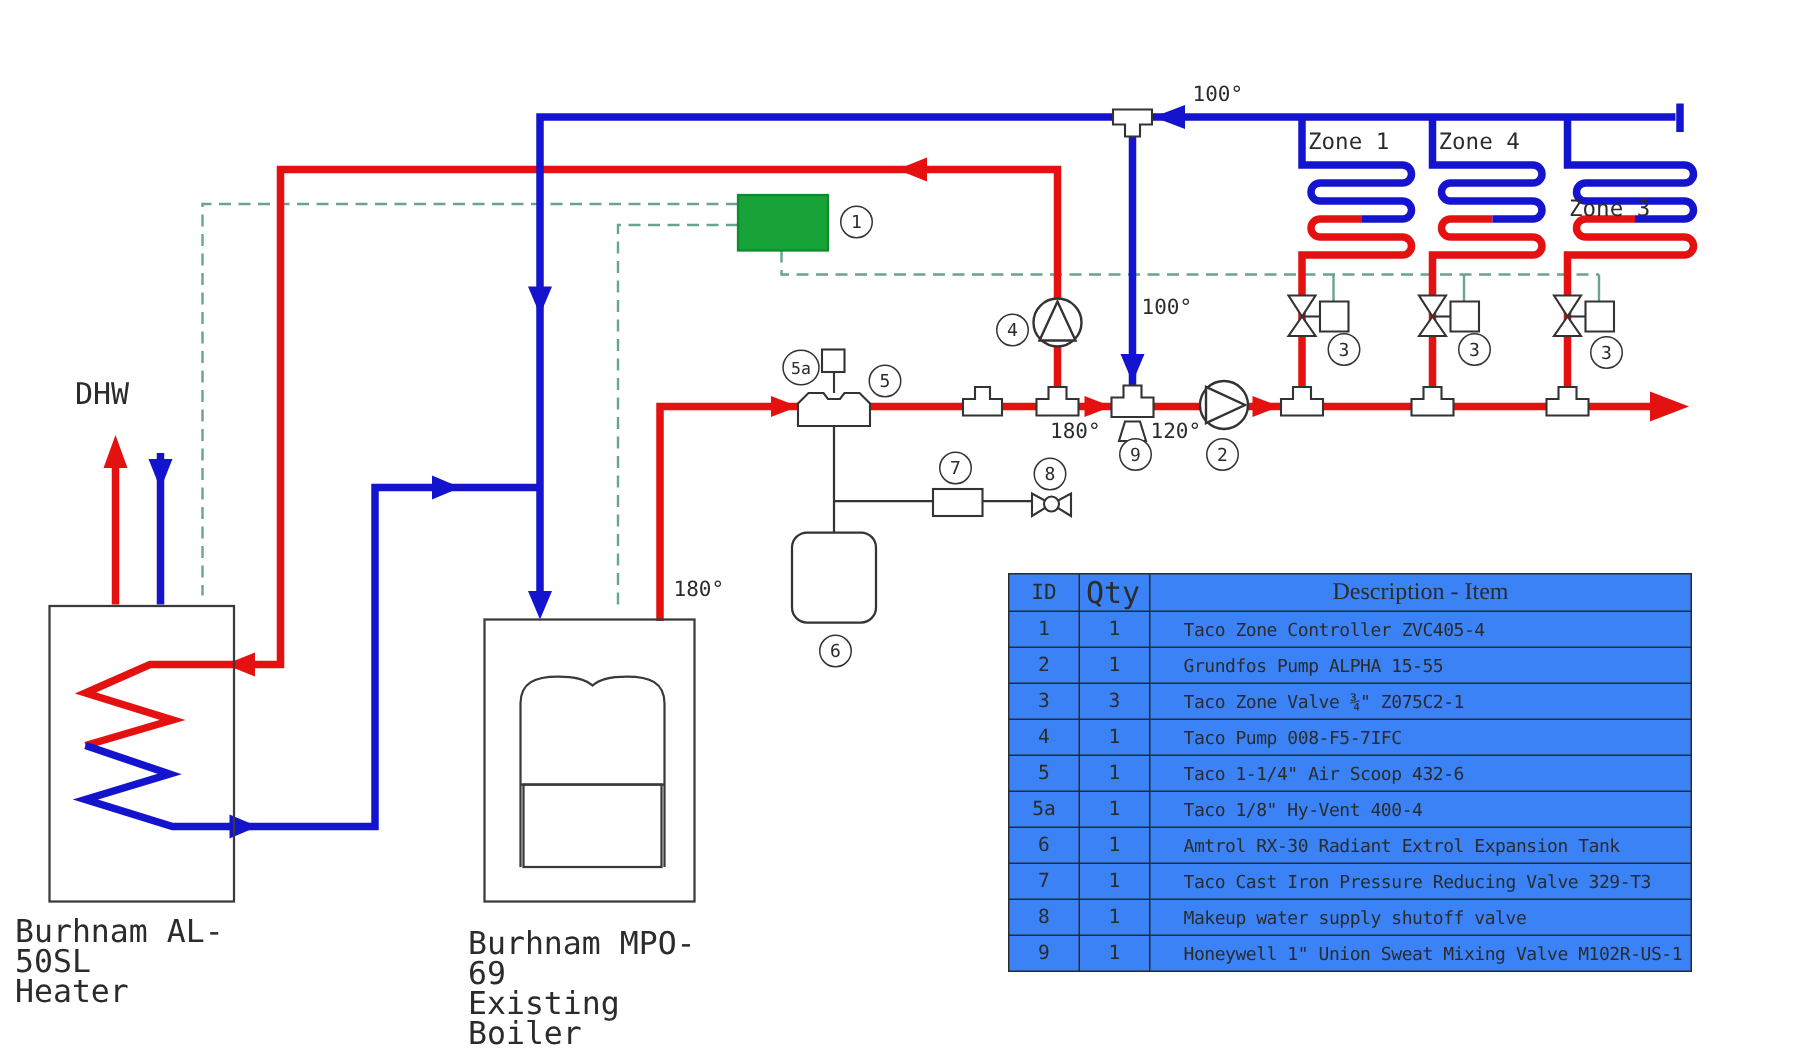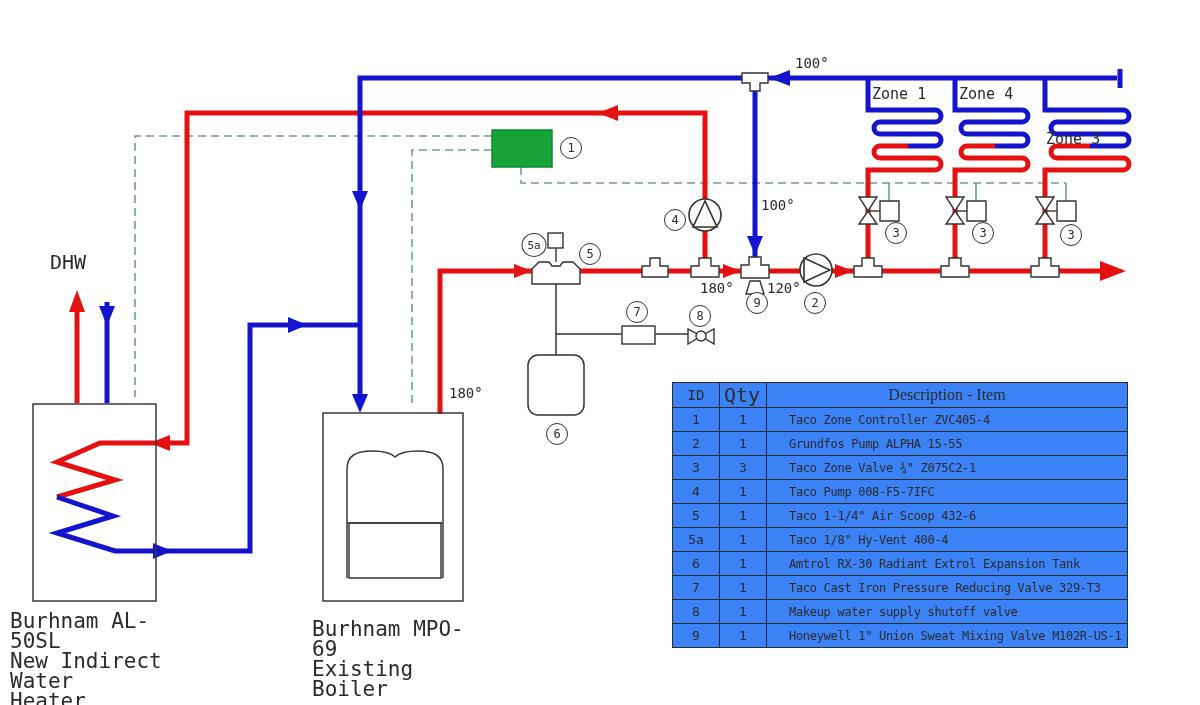--- a/index.html
+++ b/index.html
@@ -159,21 +159,20 @@
 
     <g>
       <rect x="492" y="130" width="60" height="37" fill="var(--controller-green)" stroke="#0c8a2c" stroke-width="1.5"></rect>
     </g>
   </svg>
 
   <div class="lbl" style="left:50px;top:251px;font-size:20px;">DHW</div>
 
   <div class="equip" style="left:10px;top:611px;width:172px;">
     <div>Burhnam AL-50SL</div>
-    <div>New Indirect Water</div>
     <div>Heater</div>
   </div>
 
   <div class="equip" style="left:312px;top:619px;width:170px;">
     <div>Burhnam MPO-69</div>
     <div>Existing Boiler</div>
   </div>
 
   <table id="parts">
     <thead>

